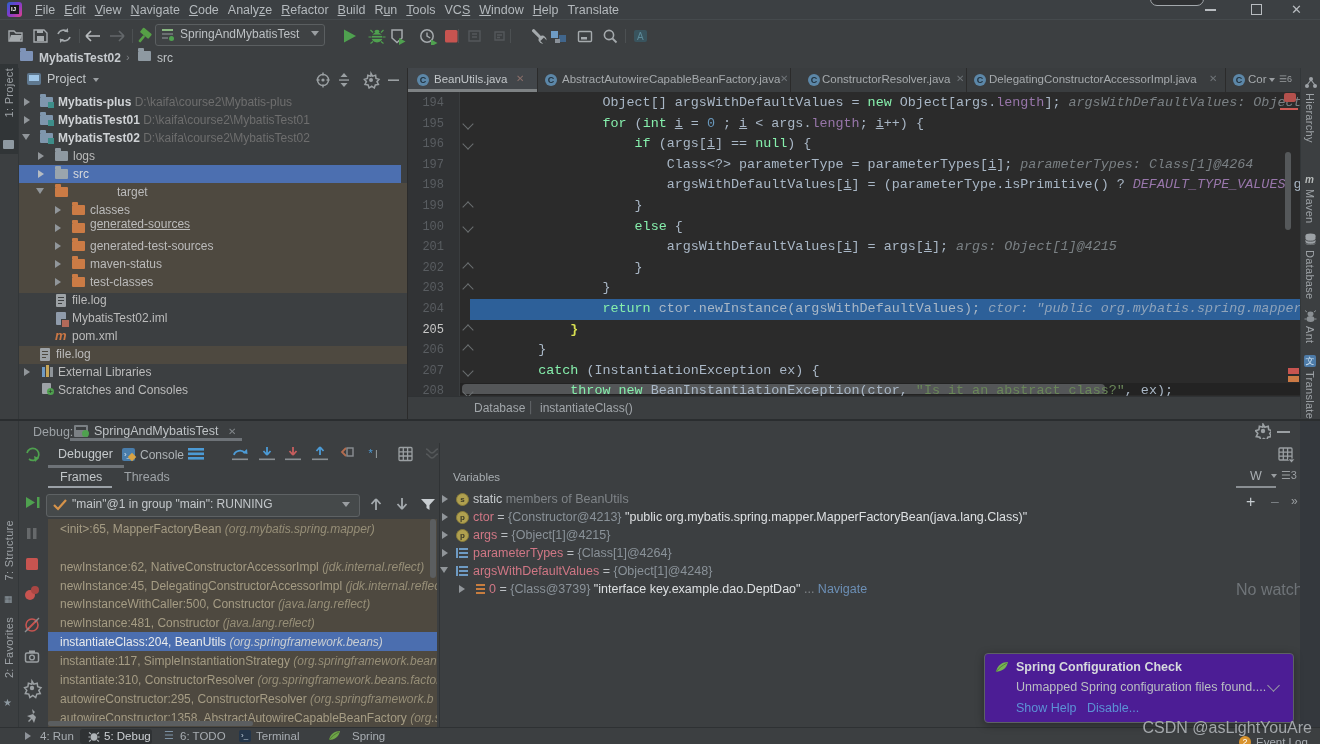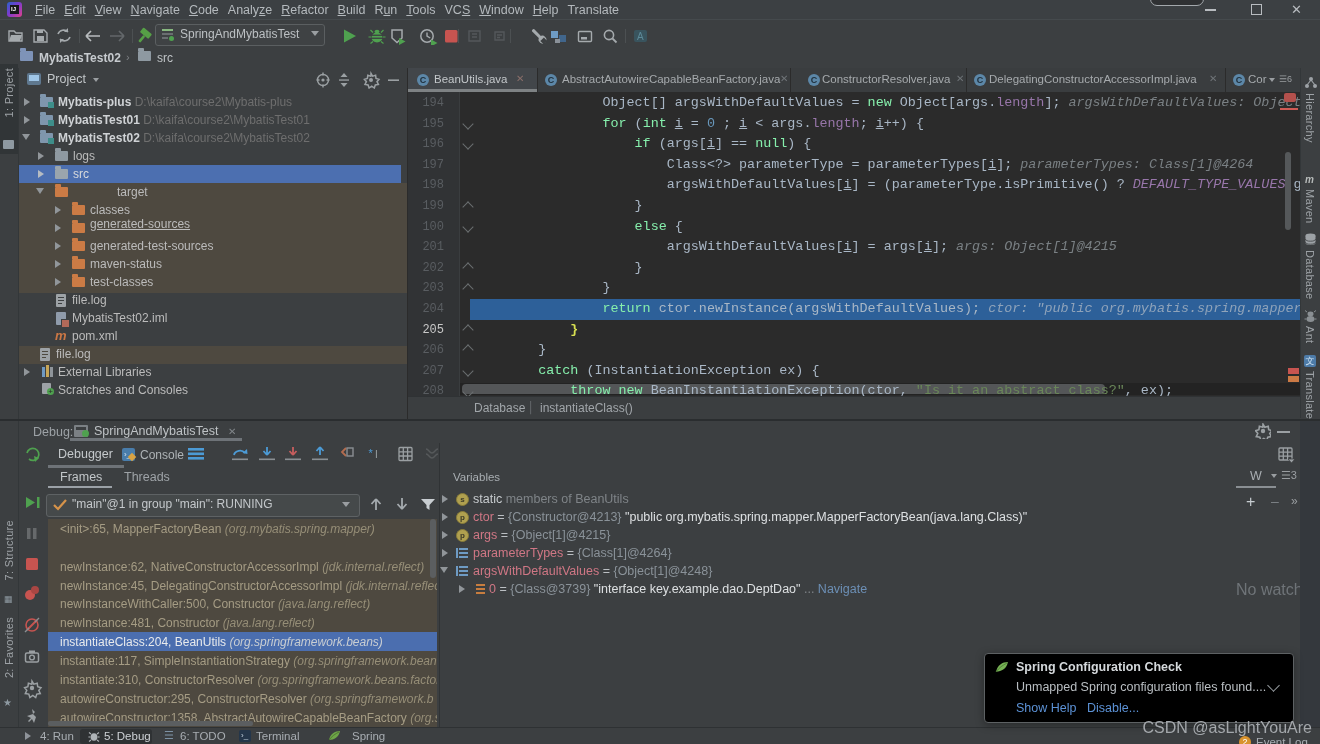--- a/index.html
+++ b/index.html
@@ -673,21 +673,21 @@
     </div>
 <div class="abs" style="left:256px;top:730px;font-size:11.5px;color:#a8adb2;">Terminal</div>
 <svg class="abs" style="left:328px;top:730px;" width="13" height="12" viewBox="0 0 13 12">
       <path d="M1 10 C2 4 7 1 12 1 C11 7 6 10 1 10 z" fill="#6ea548"></path>
       <path d="M1 10 C4 6 7 4 11 2" stroke="#476d2e" stroke-width="0.8" fill="none"></path>
     </svg>
 <div class="abs" style="left:352px;top:730px;font-size:11.5px;color:#a8adb2;text-align:center;">Spring</div>
 <div class="abs" style="left:1239px;top:736px;width:12px;height:12px;border-radius:50%;background:#d9932e;color:#fff;font-size:9px;line-height:12px;text-align:center;">2</div>
 <div class="abs" style="left:1256px;top:736px;font-size:11.5px;color:#a8adb2;">Event Log</div>
 
-<div class="abs" id="notif" style="left:984px;top:653px;width:308px;height:68px;background:#000000;border:1px solid #5d6163;border-radius:4px;box-shadow:0 2px 8px rgba(0,0,0,0.35);">
+<div class="abs" id="notif" style="left:984px;top:653px;width:308px;height:68px;background:#4c1d95;border:1px solid #5d6163;border-radius:4px;box-shadow:0 2px 8px rgba(0,0,0,0.35);">
   <svg class="abs" style="left:10px;top:7px;" width="14" height="13" viewBox="0 0 13 12">
         <path d="M1 10 C2 4 7 1 12 1 C11 7 6 10 1 10 z" fill="#77b255"></path>
         <path d="M1 10 C4 6 7 4 11 2" stroke="#4e7d35" stroke-width="0.8" fill="none"></path>
       </svg>
   <div class="abs" style="left:31px;top:6px;font-size:12.5px;font-weight:bold;color:#d5d9dc;">Spring Configuration Check</div>
   <div class="abs" style="left:31px;top:26px;font-size:12.5px;color:#b9bec2;">Unmapped Spring configuration files found....</div>
   <div class="abs" style="left:284px;top:27px;width:8px;height:8px;border-right:1.8px solid #9aa0a4;border-bottom:1.8px solid #9aa0a4;transform:rotate(45deg);"></div>
   <div class="abs" style="left:31px;top:47px;font-size:12.5px;color:#5c92d6;">Show Help</div>
   <div class="abs" style="left:102px;top:47px;font-size:12.5px;color:#5c92d6;">Disable...</div>
 </div>

